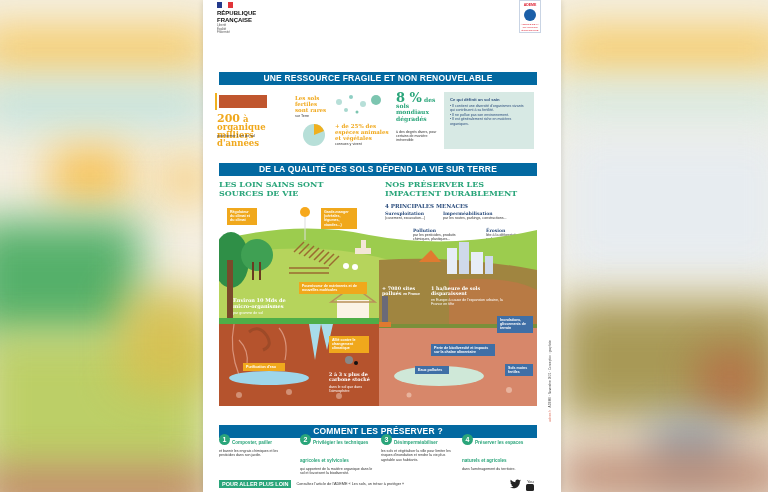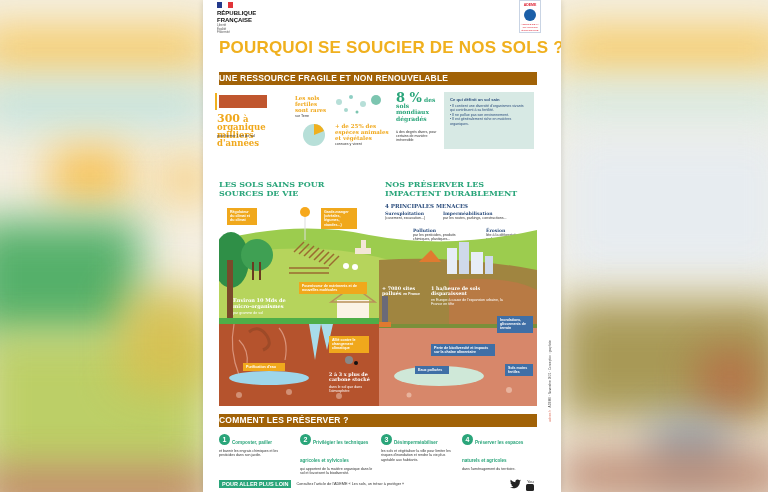--- a/index.html
+++ b/index.html
@@ -12,21 +12,21 @@
 .marianne{left:14px;top:2px}
 .flag{display:flex;width:16px;height:6px}
 .flag i{flex:1}
 .rep{font-size:6px;font-weight:bold;line-height:6.5px;color:#111;margin-top:2px}
 .motto{font-size:3px;color:#555;line-height:3.5px;margin-top:1px}
 .ademe{right:20px;top:0;width:22px;height:33px;border:1px solid #c9d4e4;background:#fff;text-align:center}
 .ademe .lbl{font-size:3.5px;color:#d23;font-weight:bold;margin-top:2px}
 .ademe .globe{width:12px;height:12px;border-radius:50%;background:#1b5fa8;margin:2px auto}
 .ademe .sub{font-size:2.5px;color:#d23;line-height:3px}
 .title{left:16px;top:38px;font-size:17px;font-weight:bold;color:#f0b01e;letter-spacing:.2px;white-space:nowrap}
-.band{left:16px;width:318px;height:13px;background:#a16207;color:#fff;font-size:8.5px;font-weight:bold;text-align:left;line-height:13px;letter-spacing:.2px}
+.band{left:16px;width:318px;height:13px;background:#0369a1;color:#fff;font-size:8.5px;font-weight:bold;text-align:center;line-height:13px;letter-spacing:.2px}
 .slab{font-family:"DejaVu Serif",serif;font-weight:bold}
 .ora{color:#f0a81c}
 .grn{color:#2aa57a}
 .blu{color:#2a4c7c}
 .tiny{font-size:3.6px;color:#333;line-height:4.2px}
 .brick{left:16px;top:95px;width:48px;height:13px;background:#c0562e}
 .brick-tick{left:12px;top:93px;width:2px;height:17px;background:#f0b01e}
 .box-sain{left:241px;top:92px;width:90px;height:57px;background:#d7e9e4;padding:5px 6px}
 .box-sain .h{font-size:4.2px;font-weight:bold;color:#2a4c7c;margin-bottom:2px}
 .box-sain p{font-size:3.6px;color:#2a4c7c;line-height:4.4px}
@@ -79,28 +79,27 @@
       <div>Liberté</div>
         <div>Égalité</div>
         <div>Fraternité</div>
     </div>
   </div>
   <div class="abs ademe">
     <div class="lbl">ADEME</div>
     <div class="globe"></div>
     <div class="sub">AGENCE DE LA TRANSITION ÉCOLOGIQUE</div>
   </div>
-  <div class="abs title">POURQUOI SE SOUCIER DE NOS SOLS ?</div>
 
   <div class="abs band" style="top:72px">UNE RESSOURCE FRAGILE ET NON RENOUVELABLE</div>
 
   <div class="abs brick-tick"></div>
   <div class="abs brick"></div>
   <div class="abs slab ora" style="left:14px;top:115px;width:80px;font-size:8.5px;line-height:8px">
-    <span style="font-size:11px">300</span> <span>à organique milliers d'années</span>
+    <span style="font-size:11px">200</span> <span>à organique milliers d'années</span>
   </div>
   <div class="abs tiny blu" style="left:14px;top:134px">pour former 1 cm de sol</div>
 
   <div class="abs slab ora" style="left:92px;top:95px;width:32px;font-size:5.5px;line-height:6px">Les sols fertiles sont rares</div>
   <div class="abs tiny" style="left:92px;top:114px">sur Terre</div>
 
   <svg class="abs" style="left:128px;top:92px" width="55" height="24">
     <circle cx="8" cy="10" r="3" fill="#b7dfd8"></circle>
       <circle cx="20" cy="5" r="2" fill="#8fcfc4"></circle>
     <circle cx="32" cy="12" r="3" fill="#b7dfd8"></circle>
@@ -121,21 +120,22 @@
   </div>
   <div class="abs tiny" style="left:193px;top:130px;width:46px">à des degrés divers, pour certains de manière irréversible</div>
 
   <div class="abs box-sain">
     <div class="h">Ce qui définit un sol sain</div>
     <p>• Il contient une diversité d'organismes vivants qui contribuent à sa fertilité.</p>
     <p>• Il ne pollue pas son environnement.</p>
     <p>• Il est généralement riche en matières organiques.</p>
   </div>
 
-  <div class="abs slab grn" style="left:16px;top:180px;width:110px;font-size:8px;line-height:9px">LES SOLS SAINS POUR SOURCES DE VIE</div>
+  <div class="abs band" style="top:163px">DE LA QUALITÉ DES SOLS DÉPEND LA VIE SUR TERRE</div>
+  <div class="abs slab grn" style="left:16px;top:180px;width:110px;font-size:8px;line-height:9px">LES LOIN SAINS SONT SOURCES DE VIE</div>
   <div class="abs slab grn" style="left:182px;top:180px;width:155px;font-size:8px;line-height:9px">NOS PRÉSERVER LES IMPACTENT DURABLEMENT</div>
   <div class="abs slab blu" style="left:182px;top:203px;font-size:5.5px">4 PRINCIPALES MENACES</div>
 
   <div class="abs" style="left:182px;top:211px;width:60px">
     <div class="slab blu" style="font-size:4.5px">Surexploitation</div>
     <div class="tiny blu">(cusement, excavation...)</div>
   </div>
   <div class="abs" style="left:240px;top:211px;width:100px">
     <div class="slab blu" style="font-size:4.5px">Imperméabilisation</div>
     <div class="tiny blu">par les routes, parkings, constructions...</div>
@@ -249,21 +249,21 @@
     </div>
     <div class="abs slab" style="left:212px;top:86px;width:80px;color:#fff;font-size:4.8px;line-height:5.2px">1 ha/heure de sols disparaissent</div>
     <div class="abs tiny" style="left:212px;top:98px;width:80px;color:#fff">en Europe à cause de l'expansion urbaine, la France en tête</div>
 
     <div class="abs lbl-b" style="left:278px;top:116px;width:36px">Inondations, glissements de terrain</div>
     <div class="abs lbl-b" style="left:212px;top:144px;width:64px">Perte de biodiversité et impacts sur la chaîne alimentaire</div>
     <div class="abs lbl-b" style="left:196px;top:166px;width:34px">Eaux polluées</div>
     <div class="abs lbl-b" style="left:286px;top:164px;width:28px">Sols moins fertiles</div>
   </div>
 
-  <div class="abs band" style="top:414px">COMMENT LES PRÉSERVER ?</div>
+  <div class="abs band" style="top:425px">COMMENT LES PRÉSERVER ?</div>
   <div class="abs tips">
     <div class="tip">
       <span class="num">1</span><span class="tt">Composter, pailler</span>
       <p>et bannir les engrais chimiques et les pesticides dans son jardin.</p>
     </div>
     <div class="tip">
       <span class="num">2</span><span class="tt">Privilégier les techniques agricoles et sylvicoles</span>
       <p>qui apportent de la matière organique dans le sol et favorisent la biodiversité.</p>
     </div>
     <div class="tip">

